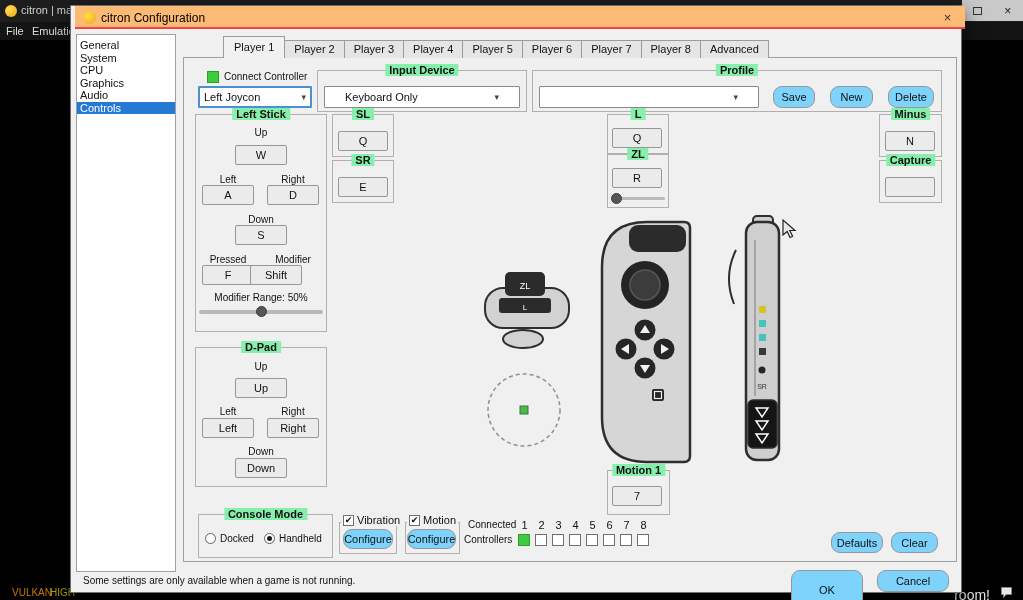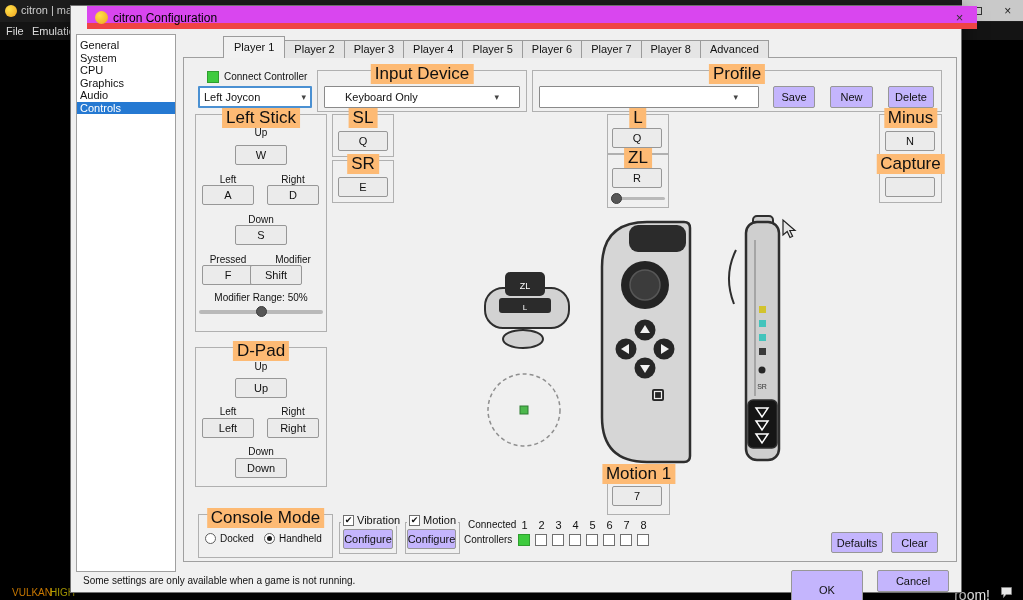--- a/index.html
+++ b/index.html
@@ -20,49 +20,49 @@
   .app-content { position:absolute; left:0; top:40px; width:100%; height:545px; background:#000; }
   .app-statusbar { position:absolute; left:0; bottom:0; width:100%; height:15px; background:#000; }
   .status-vulkan { position:absolute; left:12px; top:2px; color:#c87800; font-size:10px; }
   .status-high { position:absolute; left:50px; top:2px; color:#b0a000; font-size:10px; }
   .status-room { position:absolute; right:33px; top:2px; color:#e8e8e8; font-size:14px; }
   .chat-icon { position:absolute; right:10px; top:1px; }
 
   
   .dialog { position:absolute; left:70px; top:5px; width:892px; height:588px; background:#f0f0f0;
             border:1px solid #6f6f6f; box-shadow:2px 6px 18px rgba(0,0,0,.6); z-index:10; }
-  .dlg-titlebar { position:absolute; left:16px; top:0; width:100%; height:23px; background:#d946ef; border-bottom:6px solid #ef4444; }
+  .dlg-titlebar { position:absolute; left:4px; top:0; width:100%; height:23px; background:#fdba74; border-bottom:2px solid #ef4444; }
   .dlg-logo { position:absolute; left:8px; top:5px; width:13px; height:13px; border-radius:50%;
               background:radial-gradient(circle at 35% 35%, #ffe24a, #f0a21e); }
   .dlg-title { position:absolute; left:26px; top:5px; font-size:12px; color:#000; white-space:nowrap; }
   .dlg-close { position:absolute; right:3px; top:1px; width:29px; height:21px; display:flex; align-items:center;
                justify-content:center; font-size:13px; color:#333; }
 
   .sidebar { position:absolute; left:5px; top:28px; width:100px; height:538px; background:#fff; border:1px solid #a0a0a0; padding-top:4px; }
   .side-item { height:12.5px; line-height:12.5px; padding-left:3px; font-size:11px; white-space:nowrap; }
   .side-item.sel { background:#2579d2; color:#fff; }
 
   .tabs { position:absolute; left:112px; top:30px; height:22px; display:flex; align-items:flex-end; z-index:2;margin-left:40px; }
   .tab { height:18px; line-height:17px; padding:0 9px; background:#e5e5e5; border:1px solid #9b9b9b; border-bottom:none;
          font-size:11px; white-space:nowrap; }
   .tab + .tab { margin-left:-1px; }
   .tab.sel { height:22px; line-height:21px; background:#f1f1f1; position:relative; z-index:3; padding:0 10px; }
 
   .panel { position:absolute; left:112px; top:51px; width:774px; height:505px; border:1px solid #9f9f9f; background:#f0f0f0; z-index:1; }
 
   .grp { position:absolute; border:1px solid #b0b0b0; }
-  .gt  { position:absolute; top:-7px; left:50%; transform:translateX(-50%); background:#fdba74; padding:0 4px;
-         font-size:17px; white-space:nowrap; color:#111; }
+  .gt  { position:absolute; top:-7px; left:50%; transform:translateX(-50%); background:#86efac; padding:0 4px;
+         font-size:11px; white-space:nowrap; color:#111;font-weight:bold; }
 
   .lbl { position:absolute; font-size:10px; color:#111; white-space:nowrap; }
   .lblc { text-align:center; }
 
   .key, .btn { position:absolute; background:#ebebeb; border:1px solid #979797; border-radius:2px; font-size:11px;
                color:#111; display:flex; align-items:center; justify-content:center; white-space:nowrap; }
-  .btn { background:#c4b5fd; }
+  .btn { background:#7dd3fc;border-radius:9px; }
 
   .combo { position:absolute; background:#fff; border:1px solid #8a8a8a; border-radius:1px; display:flex;
            align-items:center; font-size:11px; padding:0 20px; }
   .combo .val { flex:1; overflow:hidden; white-space:nowrap; }
   .combo .arr { color:#444; font-size:9px; padding-left:3px; }
   .combo.focus { border:2px solid #4a90d2; padding:0 4px; }
 
   .cb { width:11px; height:11px; border:1px solid #707070; background:#fff; display:inline-flex;
         align-items:center; justify-content:center; }
   .cb .g { font-size:9px; line-height:1; color:#111; }

